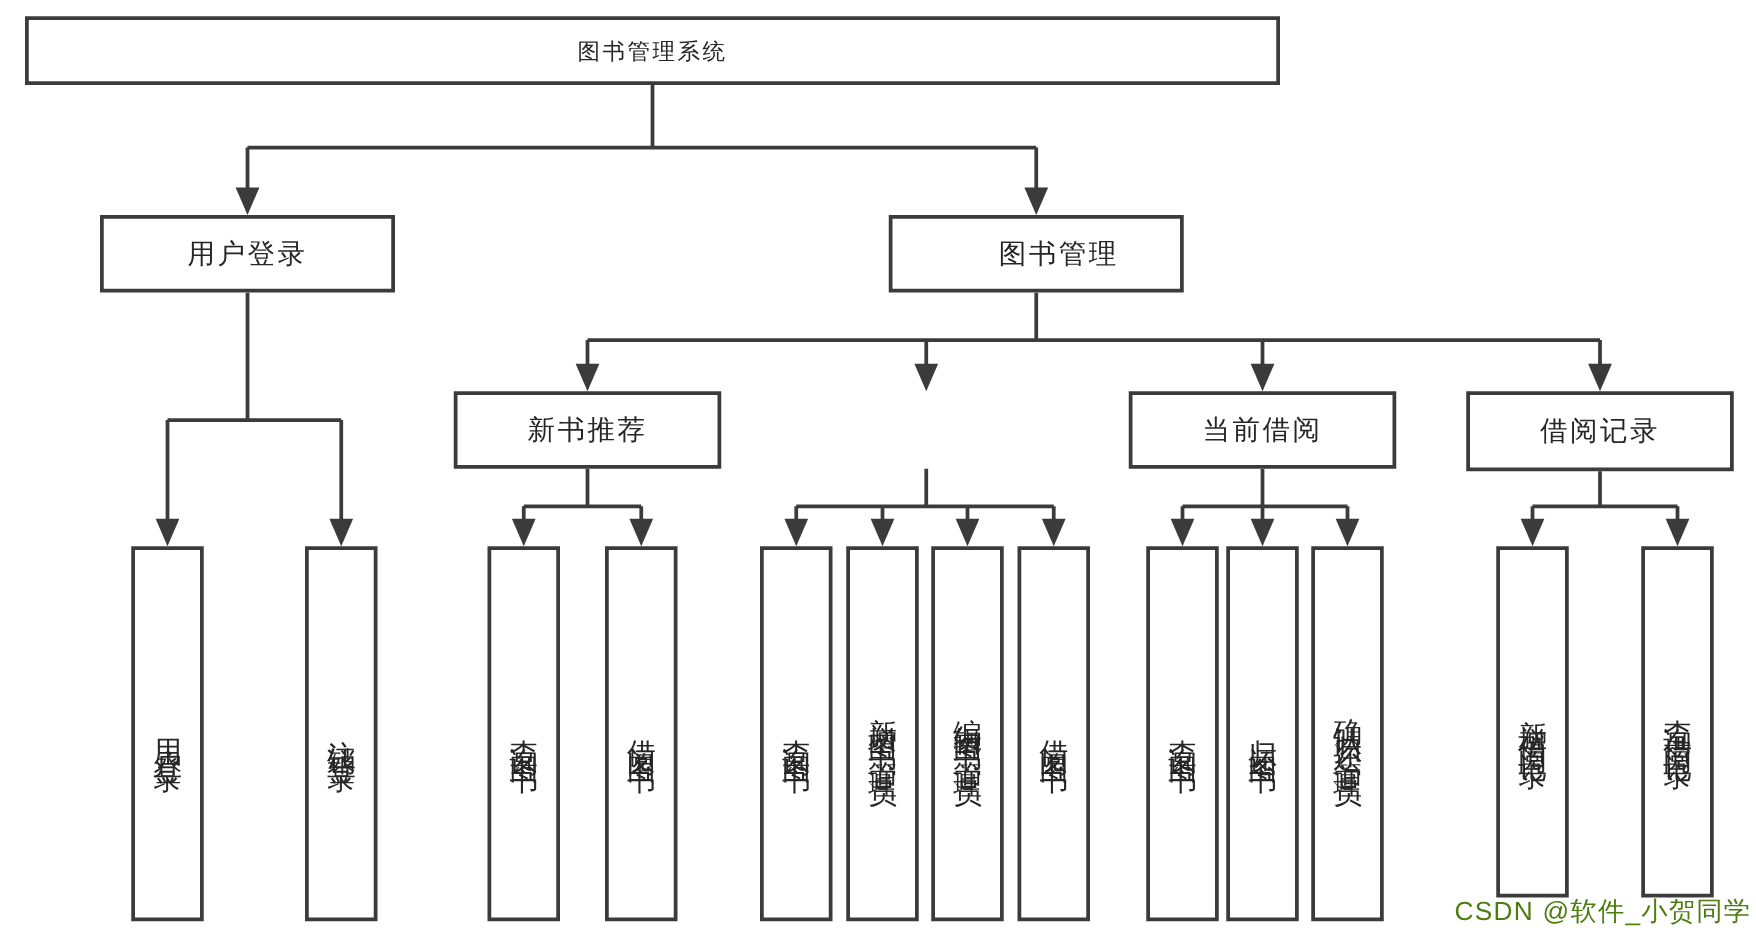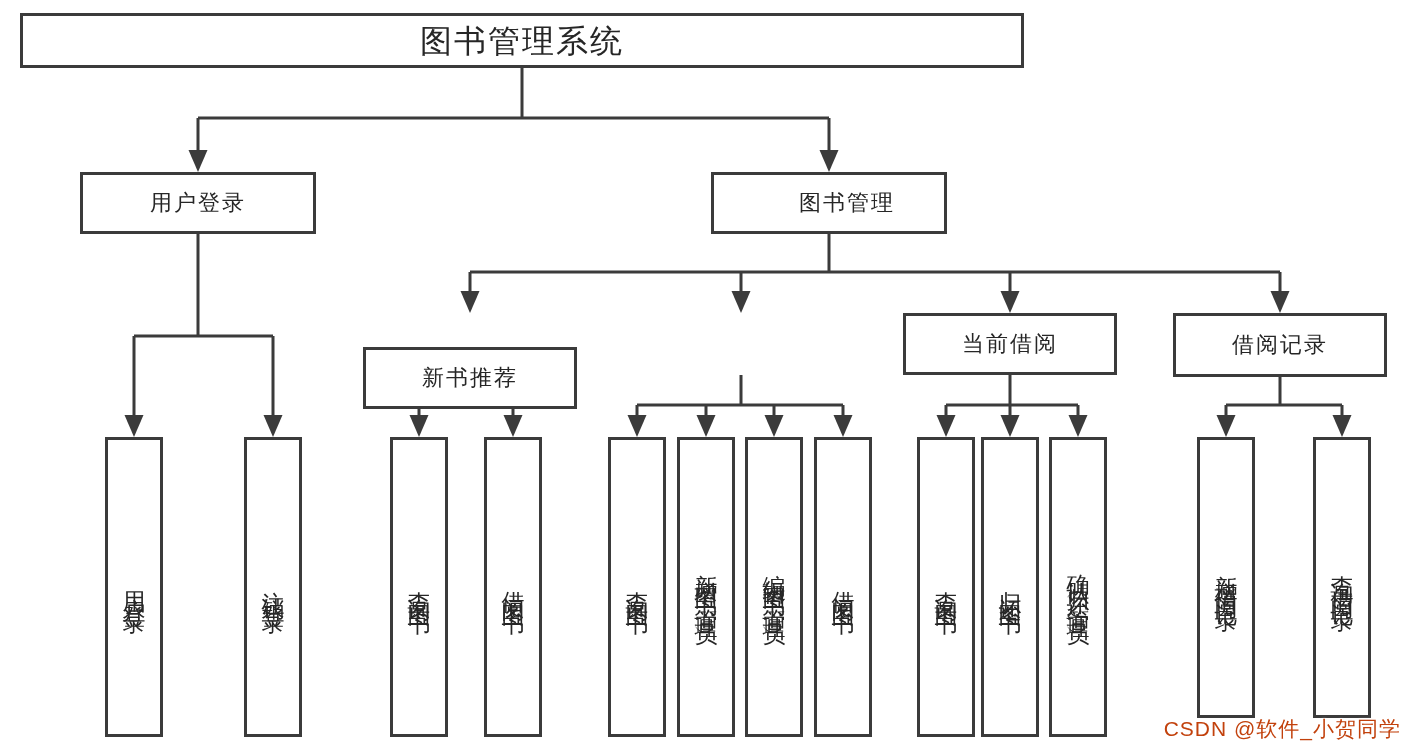--- a/index.html
+++ b/index.html
@@ -8,29 +8,29 @@
     font-family:"Liberation Sans","DejaVu Sans",sans-serif;overflow:hidden;
   }
   .wires{position:absolute;left:0;top:0;pointer-events:none;}
   .node{
     position:absolute;box-sizing:border-box;background:#ffffff;
     border:3px solid #3b3b3b;color:#262626;
     display:flex;align-items:center;justify-content:center;
     font-size:22px;line-height:1;z-index:2;
   }
   .node.h{letter-spacing:2px;}
-  .node.root{font-size:32px;}
+  .node.root{font-size:18px;}
   .node.v{
     writing-mode:vertical-rl;
     letter-spacing:7px;
     font-size:23px;
   }
   .watermark{
     position:absolute;top:715px;right:4px;z-index:5;
-    font-size:21px;color:#c2410c;letter-spacing:1px;
+    font-size:21px;color:#4d7c0f;letter-spacing:1px;
     text-shadow:0 0 3px #ffffff;
   }
 </style>
 </head>
 <body>
 
 <div class="stage">
 
   <svg class="wires" width="1405" height="747" viewBox="0 0 1405 747">
     <g stroke="#3b3b3b" stroke-width="3" fill="none">
@@ -70,21 +70,21 @@
       <polygon points="1216.5,415 1235.5,415 1226,437"></polygon>
       <polygon points="1332.5,415 1351.5,415 1342,437"></polygon>
     </g>
   </svg>
 
   <div class="node h root" style="left:20px;top:13px;width:1004px;height:55px;">图书管理系统</div>
 
   <div class="node h" style="left:80px;top:172px;width:236px;height:62px;">用户登录</div>
   <div class="node h" style="left:711px;top:172px;width:236px;height:62px;padding-left:36px;">图书管理</div>
 
-  <div class="node h" style="left:363px;top:313px;width:214px;height:62px;margin-top:34px;">新书推荐</div>
+  <div class="node h" style="left:363px;top:313px;width:214px;height:62px;">新书推荐</div>
   <div class="node h" style="left:903px;top:313px;width:214px;height:62px;">当前借阅</div>
   <div class="node h" style="left:1173px;top:313px;width:214px;height:64px;">借阅记录</div>
 
   <div class="node v" style="left:105px;top:437px;width:58px;height:300px;">用户登录</div>
   <div class="node v" style="left:244px;top:437px;width:58px;height:300px;">注销登录</div>
 
   <div class="node v" style="left:390px;top:437px;width:58px;height:300px;">查询图书</div>
   <div class="node v" style="left:484px;top:437px;width:58px;height:300px;">借阅图书</div>
 
   <div class="node v" style="left:608px;top:437px;width:58px;height:300px;">查询图书</div>

